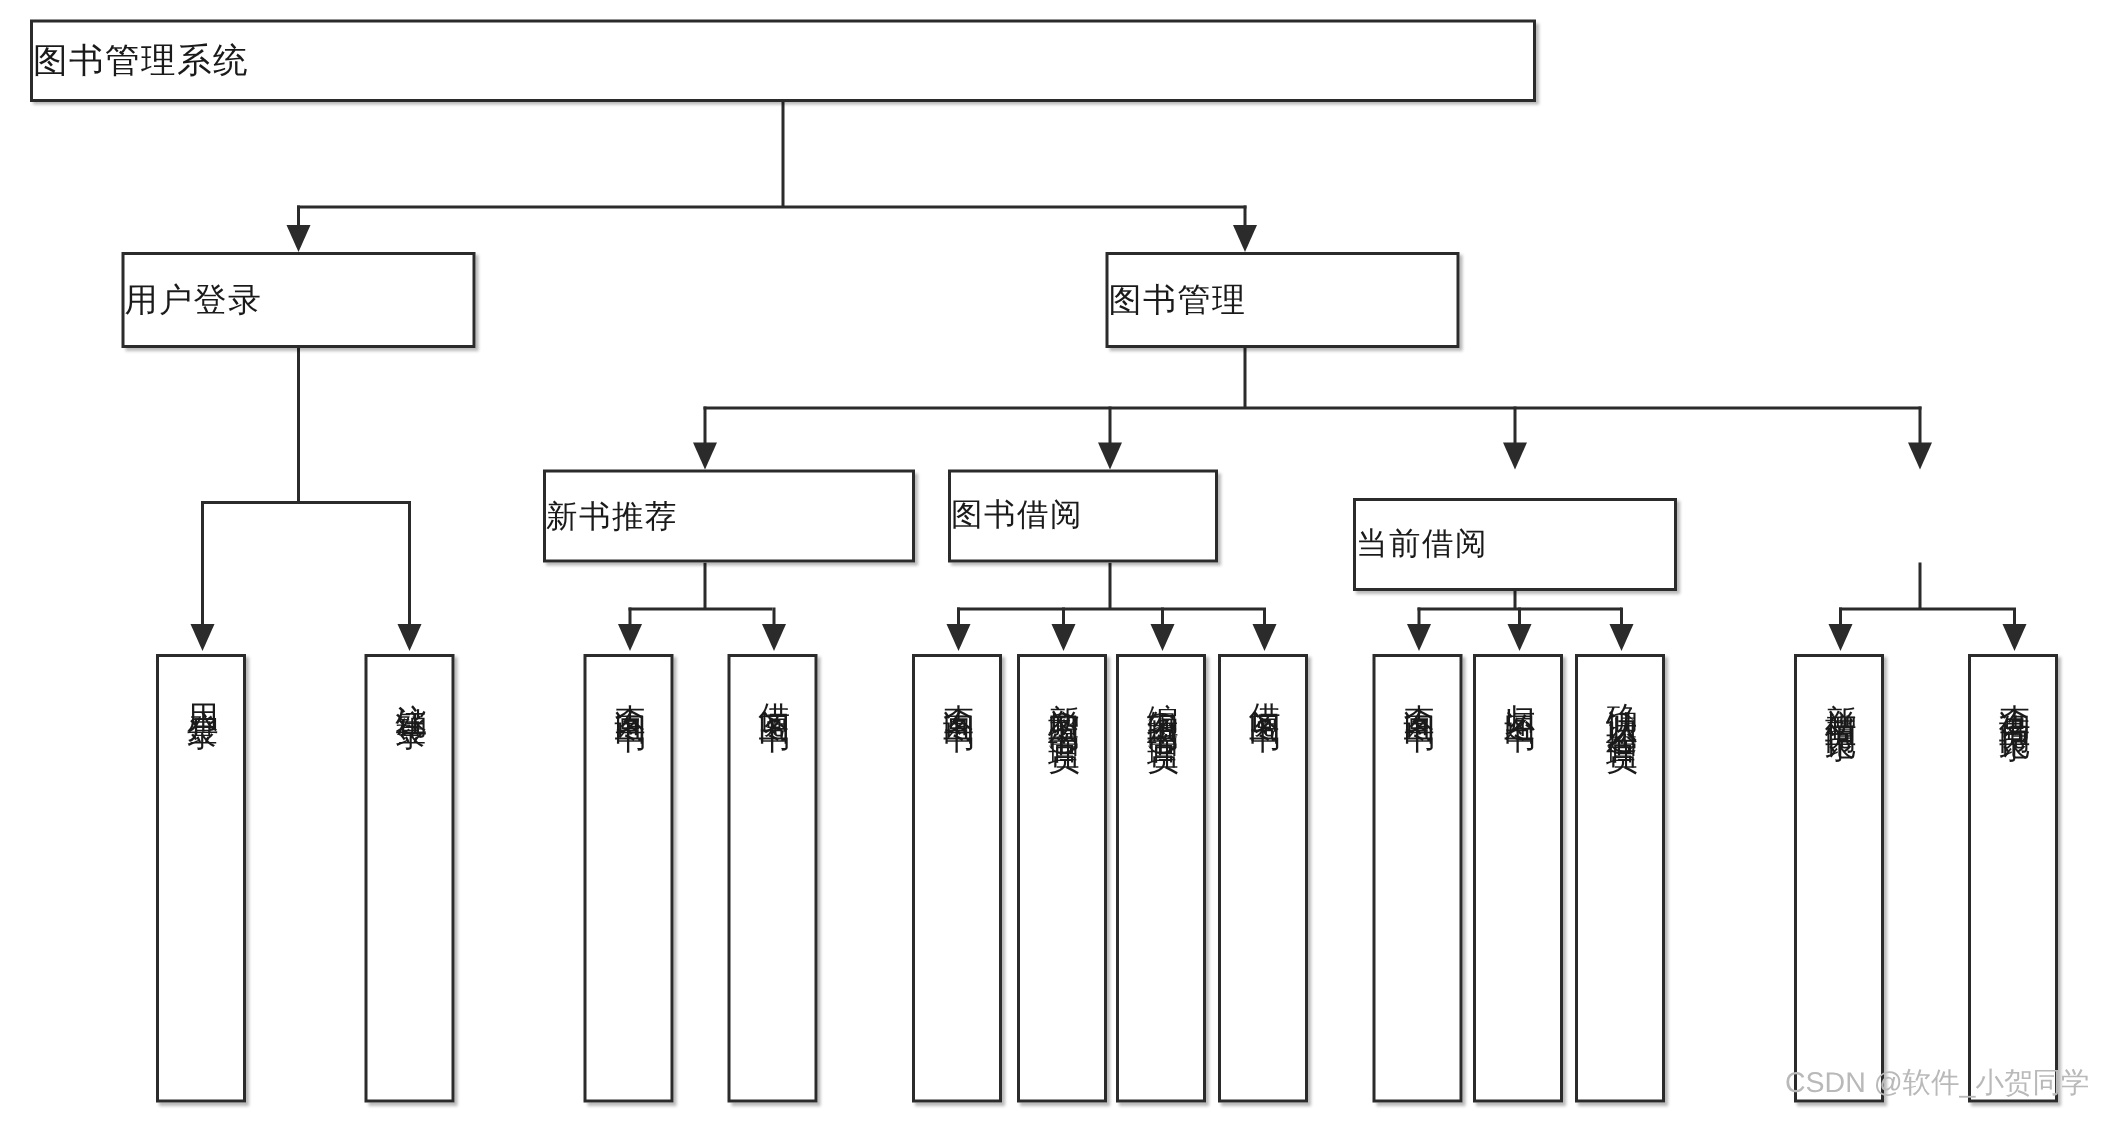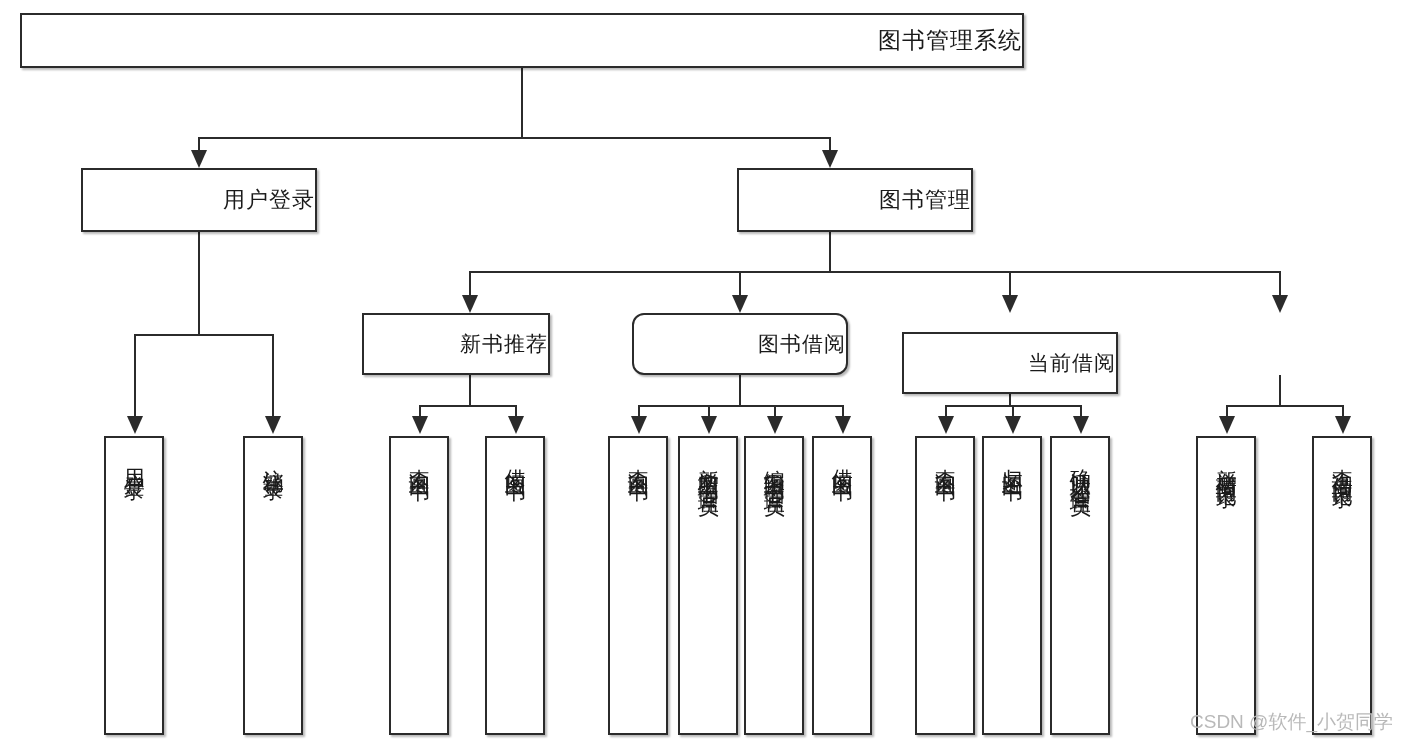--- a/index.html
+++ b/index.html
@@ -14,21 +14,21 @@
 
   
   .node{
     position:absolute;
     box-sizing:border-box;
     background:#ffffff;
     border:2px solid #2b2b2b;
     box-shadow:2px 2px 2px rgba(0,0,0,0.28);
     display:flex;
     align-items:center;
-    justify-content:flex-end;
+    justify-content:flex-start;
     color:#1a1a1a;
     z-index:3;
   }
   .node .label{
     font-size:22px;
     line-height:1.25;
     letter-spacing:1px;
     white-space:nowrap;
   }
   .node.root .label{font-size:23px;}
@@ -120,24 +120,24 @@
 
   <div class="vline" style="left:739px;top:271px;height:26px;"></div>
   <div class="arrow" style="left:732px;top:295px;"></div>
 
   <div class="vline" style="left:1009px;top:271px;height:26px;"></div>
   <div class="arrow" style="left:1002px;top:295px;"></div>
 
   <div class="vline" style="left:1279px;top:271px;height:26px;"></div>
   <div class="arrow" style="left:1272px;top:295px;"></div>
 
-  <div class="node lvl3" style="left:362px;top:313px;width:188px;height:62px;font-family:Liberation Serif, serif;">
+  <div class="node lvl3" style="left:362px;top:313px;width:248px;height:62px;font-family:Liberation Serif, serif;">
     <span class="label">新书推荐</span>
   </div>
-  <div class="node lvl3" style="left:632px;top:313px;width:216px;height:62px;border-radius:12px;">
+  <div class="node lvl3" style="left:632px;top:313px;width:180px;height:62px;">
     <span class="label">图书借阅</span>
   </div>
   <div class="node lvl3" style="left:902px;top:332px;width:216px;height:62px;">
     <span class="label">当前借阅</span>
   </div>
 
   <div class="vline" style="left:469px;top:375px;height:31px;"></div>
   <div class="hline" style="left:419px;top:405px;width:96px;"></div>
   <div class="vline" style="left:419px;top:405px;height:13px;"></div>
   <div class="arrow" style="left:412px;top:416px;"></div>

